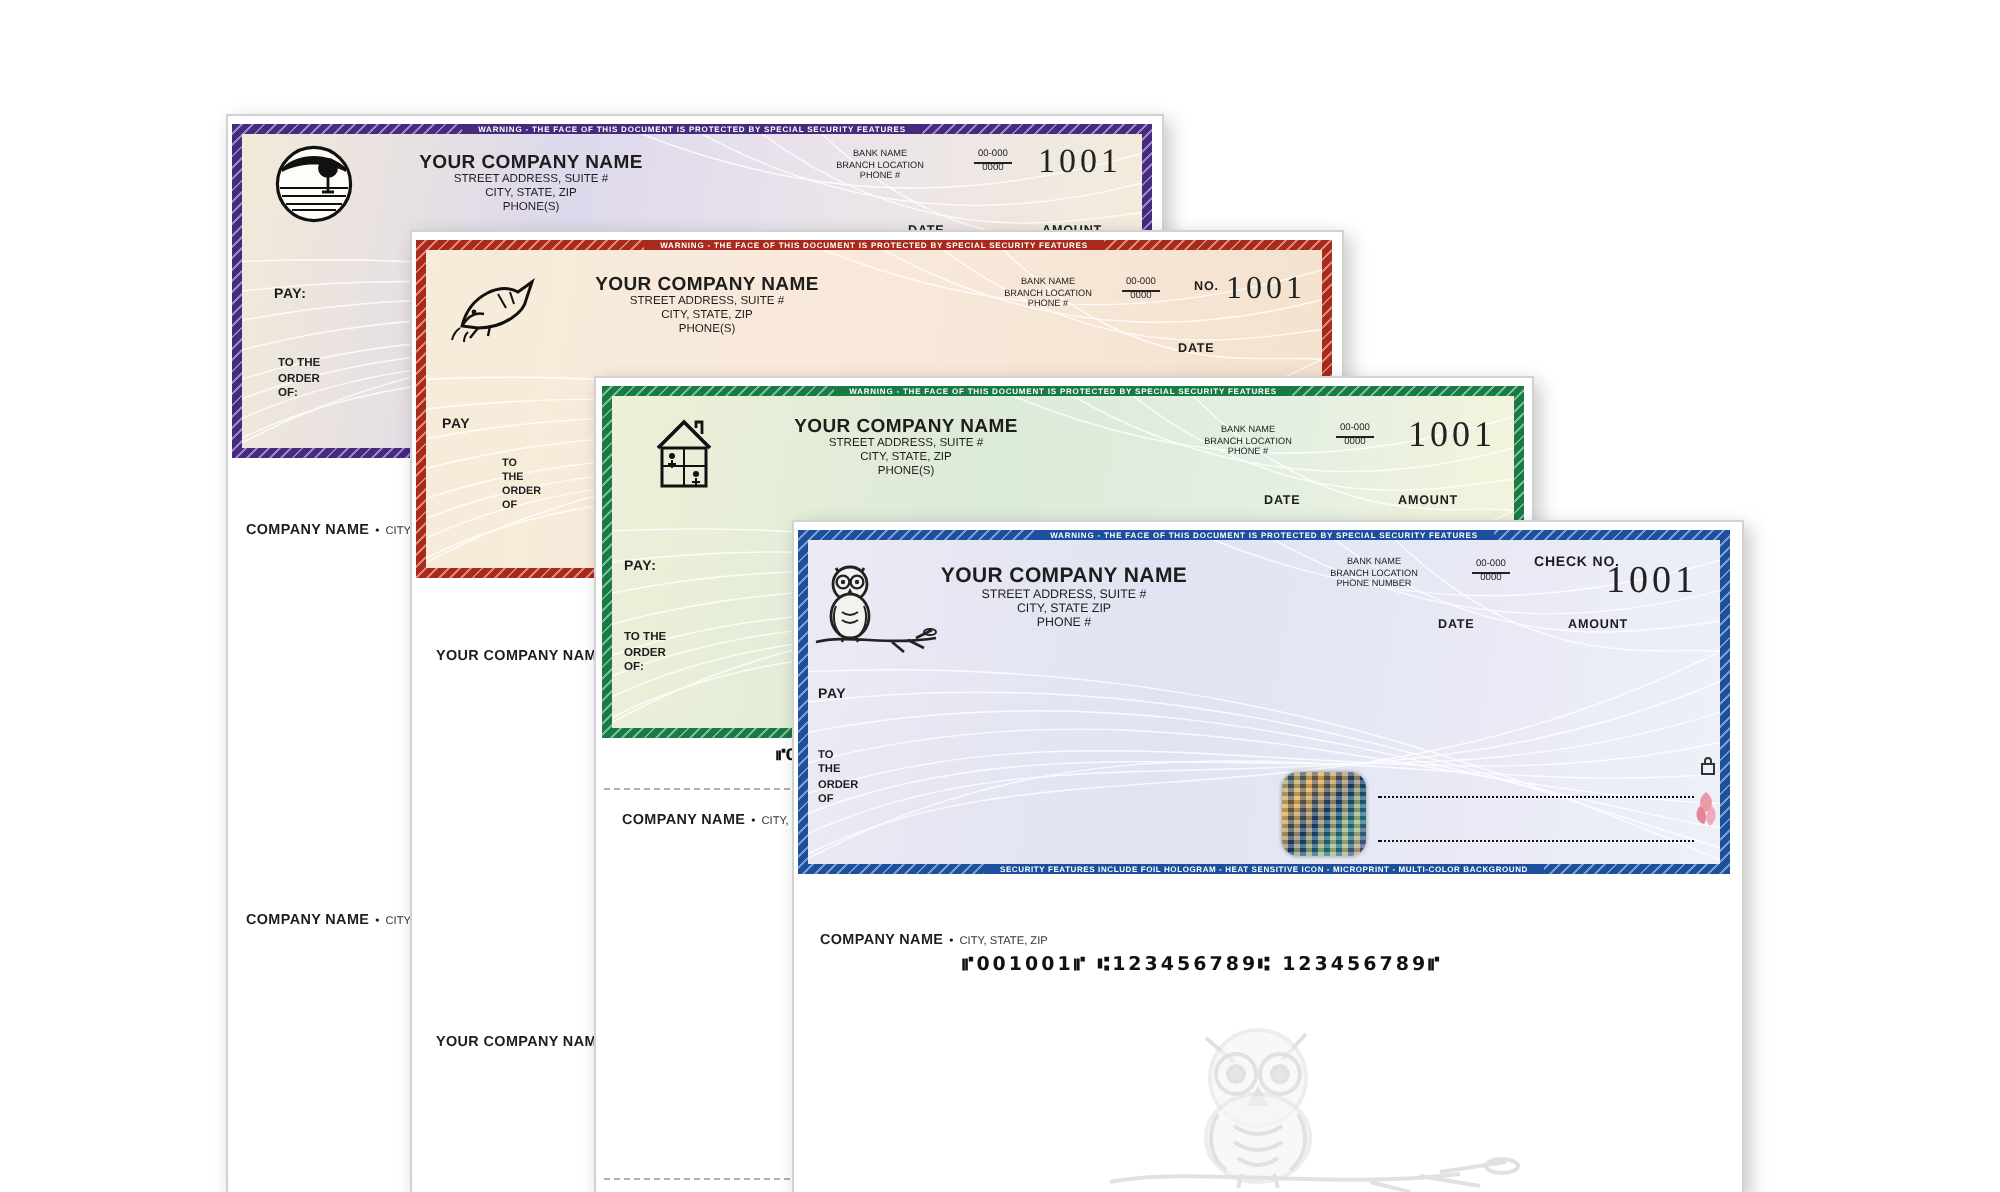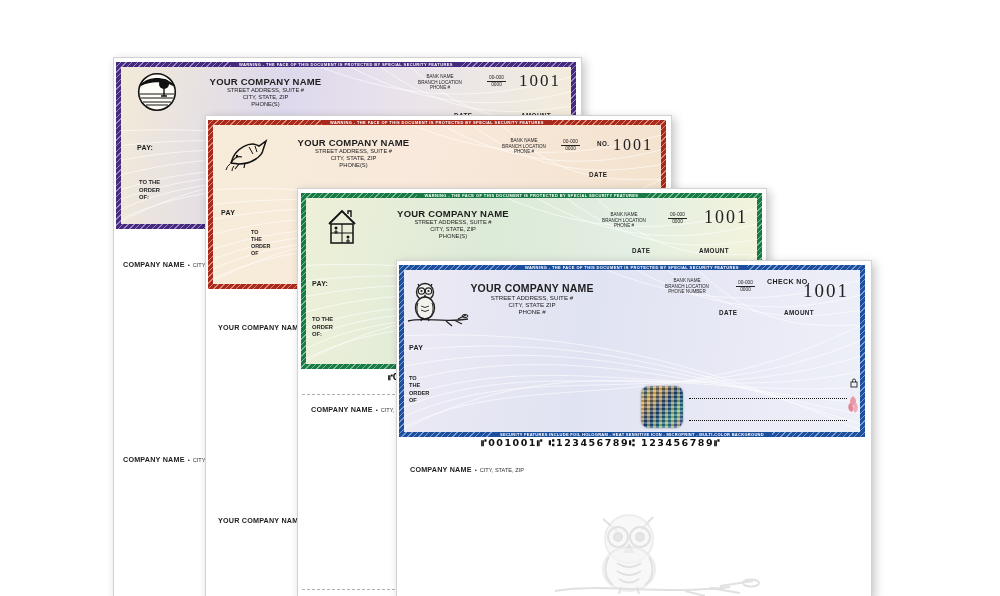--- a/index.html
+++ b/index.html
@@ -54,21 +54,21 @@
   .order{position:absolute;font-size:5.8px;font-weight:bold;line-height:7.5px;}
   .order span{display:block;}
 
   .stub{position:absolute;white-space:nowrap;font-size:7.2px;}
   .stub b{font-weight:bold;letter-spacing:.2px;}
   .stub .bullet{margin:0 3px;font-size:6px;}
   .stub .detail{font-size:5.6px;color:#333;}
   .dashline{position:absolute;border-top:1px dashed #b0b0b0;height:0;}
 
   .micr{position:absolute;font-family:"DejaVu Sans",sans-serif;font-weight:bold;
-    font-size:9.5px;letter-spacing:1.5px;color:#111;white-space:nowrap;}
+    font-size:9.5px;letter-spacing:1.5px;color:#111;white-space:nowrap;margin-top:40px;}
   .micr-frag{position:absolute;font-family:"DejaVu Sans",sans-serif;font-weight:bold;
     font-size:8px;color:#111;white-space:nowrap;}
 
   .hologram{position:absolute;left:237px;top:116px;width:42px;height:42px;border-radius:8px;
     background:
       repeating-linear-gradient(0deg,rgba(255,255,255,.25) 0 2px,rgba(0,0,0,.15) 2px 4px),
       repeating-linear-gradient(90deg,rgba(255,220,120,.5) 0 3px,rgba(0,60,120,.4) 3px 6px),
       linear-gradient(135deg,#2e6f8e 0%,#c77f2a 25%,#27406e 50%,#3fa08a 75%,#8a5a9e 100%);
     box-shadow:0 0 2px rgba(0,0,0,.4);}
   .sigline{position:absolute;border-bottom:1.4px dotted #111;height:0;}

